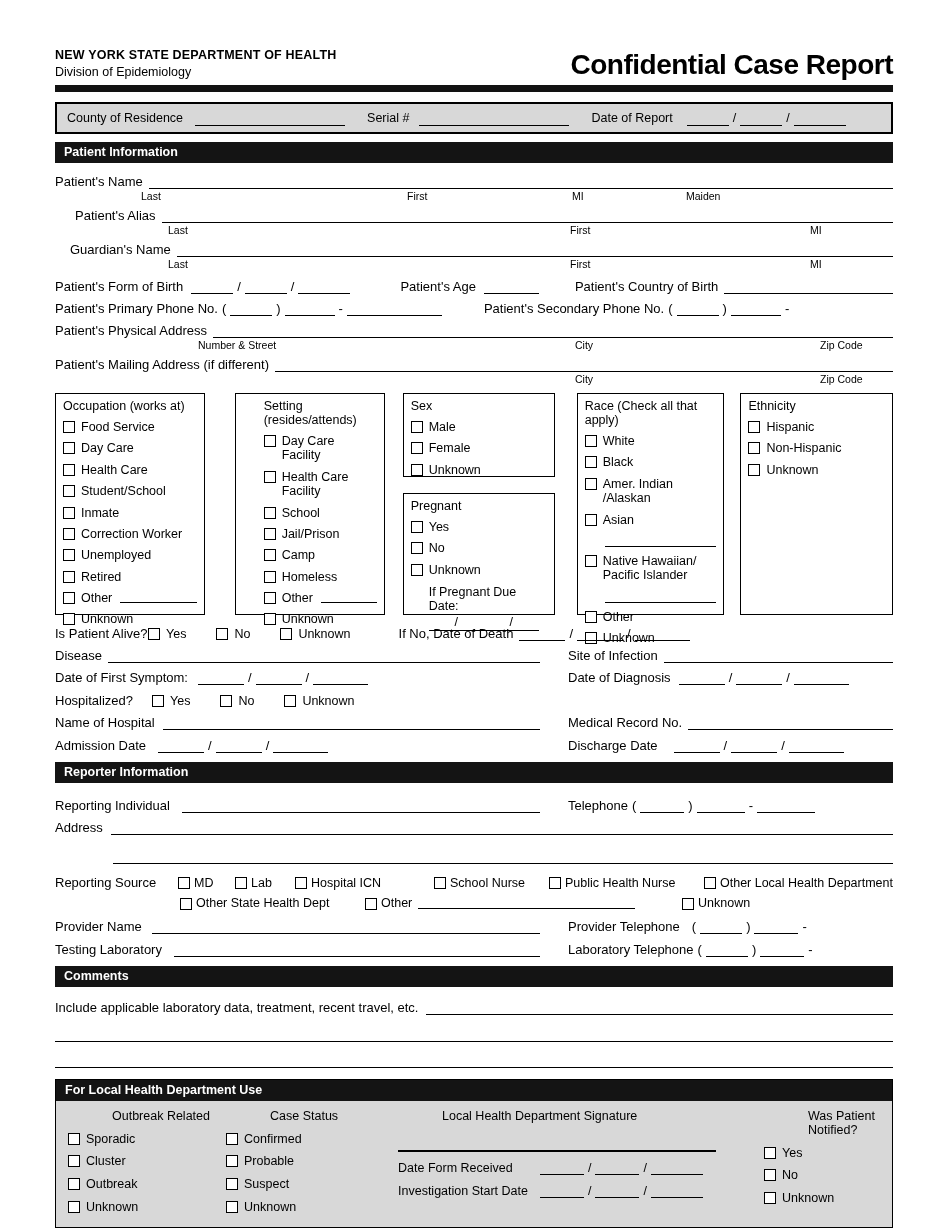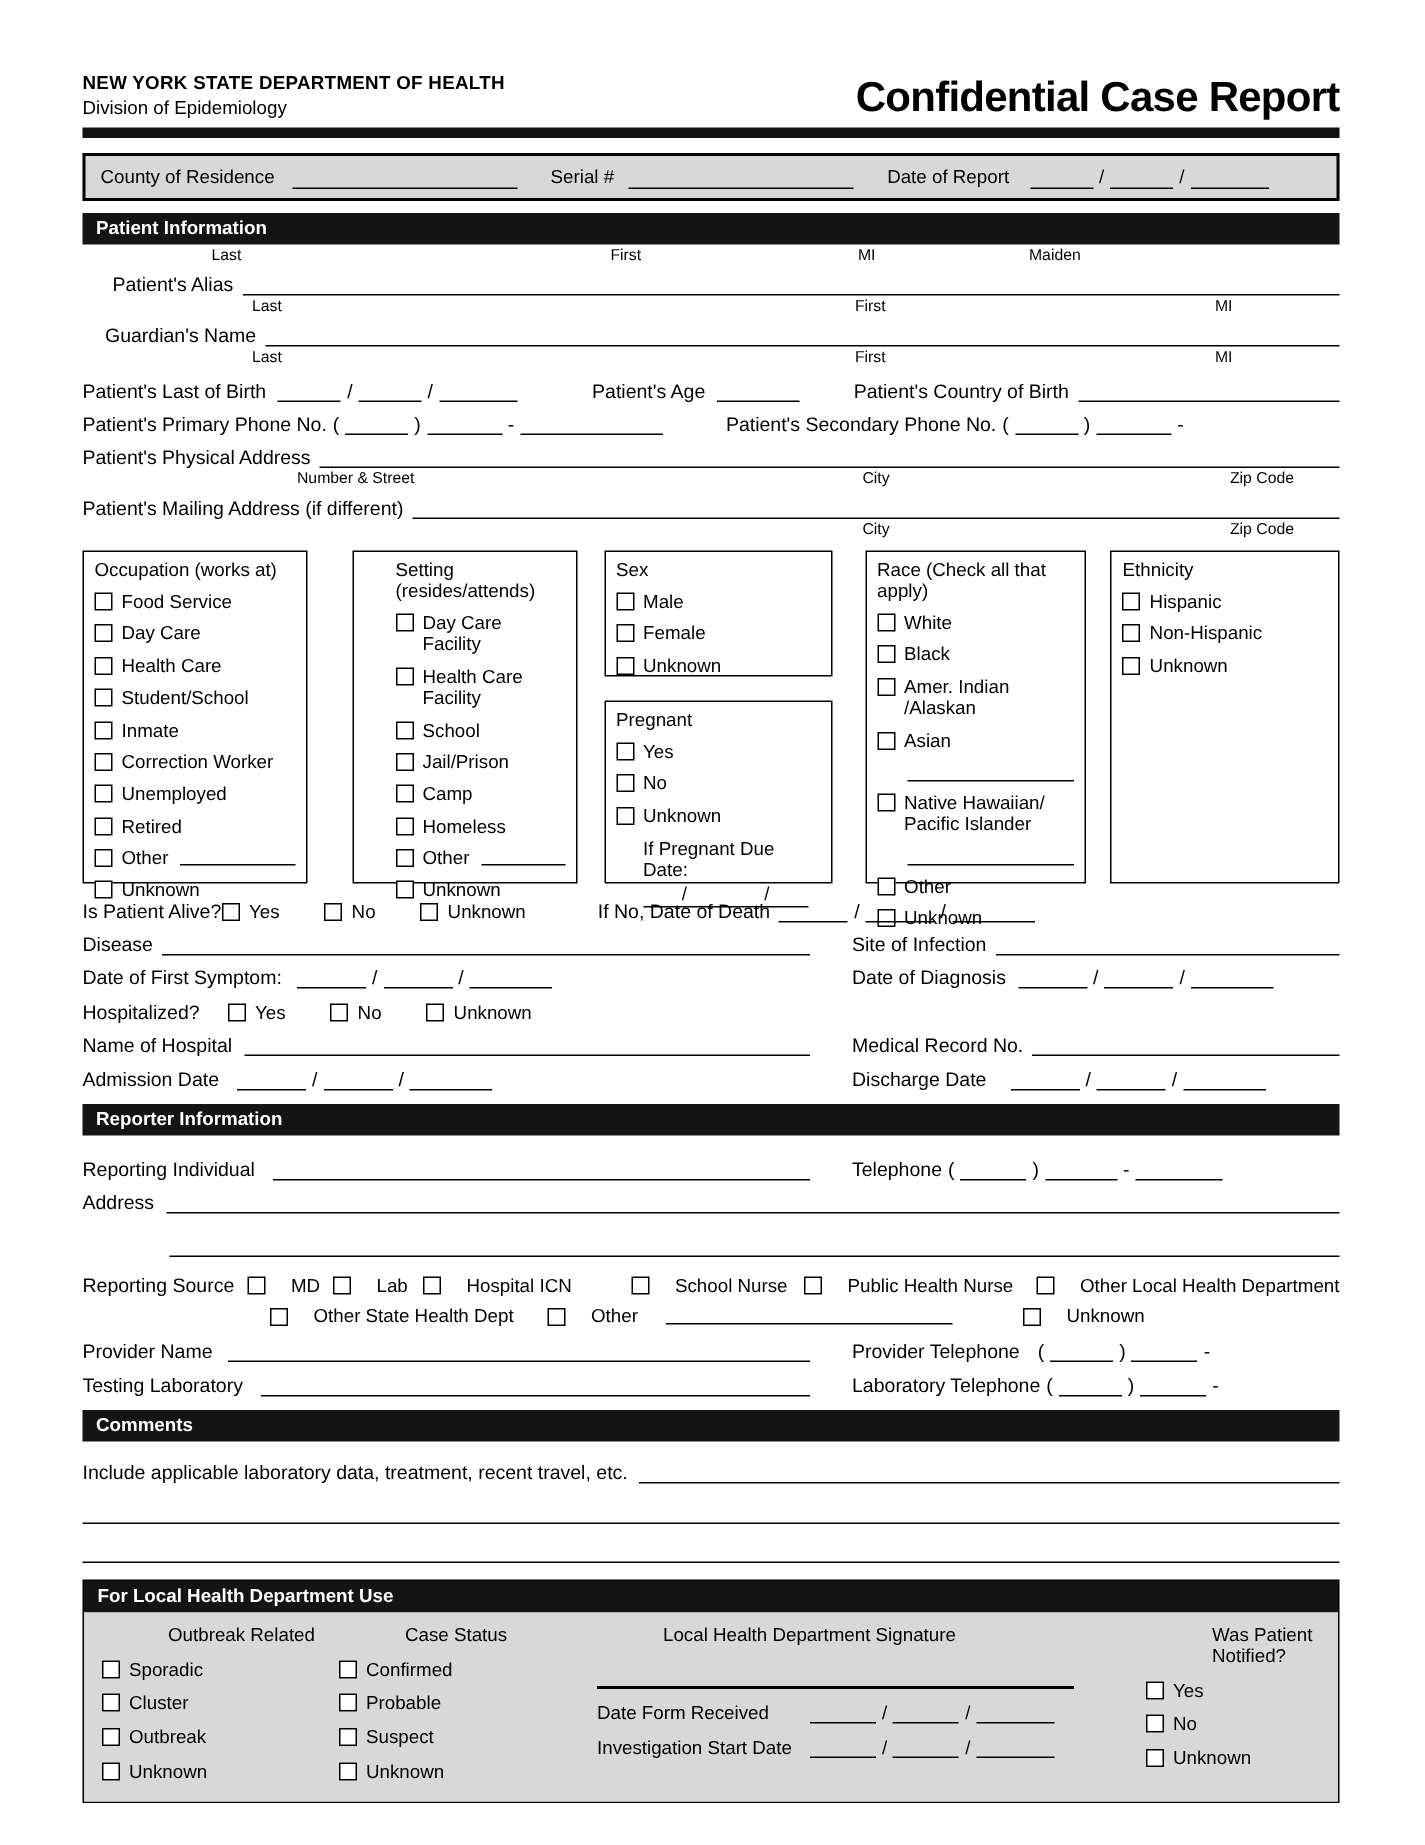--- a/index.html
+++ b/index.html
@@ -24,21 +24,21 @@
   .ln { border-bottom:1.3px solid #000; height:15px; }
   .fl1 { flex:1; }
   .ds { border-bottom:1.3px solid #000; height:15px; flex:none; }
   .sl { padding:0 4px; }
   .subrow { position:relative; height:13px; font-size:10.5px; }
   .subrow span { position:absolute; top:1px; white-space:nowrap; }
   .half-l { width:485px; display:flex; align-items:flex-end; }
   .half-r { width:325px; margin-left:28px; display:flex; align-items:flex-end; }
   .cb { width:12px; height:12px; border:1.5px solid #000; background:#fff; flex:none; display:inline-block; margin-top:1px; }
   .opt { display:flex; align-items:flex-start; gap:6px; margin-top:7px; font-size:12.5px; line-height:1.15; }
-  .iopt { display:inline-flex; align-items:center; gap:17px; font-size:12.5px; flex:none; }
+  .iopt { display:inline-flex; align-items:center; gap:4px; font-size:12.5px; flex:none; }
   .inline-opts { display:flex; gap:30px; align-items:center; }
   .inline-opts .opt { margin-top:0; align-items:center; }
   .oline { flex:1; border-bottom:1.2px solid #000; height:12px; margin-left:2px; }
   .groups { display:flex; margin-top:8px; align-items:flex-start; }
   .gbox { border:1.3px solid #000; padding:5px 7px 0; height:222px; }
   .gtitle { font-size:12.5px; }
   .col3 { display:flex; flex-direction:column; justify-content:space-between; height:222px; }
   .rline { border-bottom:1.2px solid #000; margin:15px 0 0 20px; height:5px; }
   .duelbl { font-size:12.5px; margin:8px 0 0 18px; }
   .dueline { display:flex; justify-content:space-around; border-bottom:1.2px solid #000;
@@ -72,20 +72,24 @@
     <span class="lbl" style="margin-left:22px;">Date of Report</span>
     <span class="ds" style="width:42px; margin-left:14px;"></span>
     <span class="sl">/</span>
     <span class="ds" style="width:42px;"></span>
     <span class="sl">/</span>
     <span class="ds" style="width:52px;"></span>
   </div>
 
   <div class="bar" style="margin-top:8px;">Patient Information</div>
 
+  <div class="frow" style="margin-top:11px;">
+    <span class="lbl">Patient's Name</span>
+    <span class="ln fl1" style="margin-left:6px;"></span>
+  </div>
   <div class="subrow">
     <span style="left:86px;">Last</span>
     <span style="left:352px;">First</span>
     <span style="left:517px;">MI</span>
     <span style="left:590px;padding-left:41px;">Maiden</span>
   </div>
 
   <div class="frow" style="margin-top:6px;">
     <span class="lbl" style="margin-left:20px;">Patient's Alias</span>
     <span class="ln fl1" style="margin-left:6px;"></span>
@@ -100,21 +104,21 @@
     <span class="lbl" style="margin-left:15px;">Guardian's Name</span>
     <span class="ln fl1" style="margin-left:6px;"></span>
   </div>
   <div class="subrow">
     <span style="left:113px;">Last</span>
     <span style="left:515px;">First</span>
     <span style="left:755px;">MI</span>
   </div>
 
   <div class="frow" style="margin-top:9px;">
-    <span class="lbl">Patient's Last of Birth</span>
+    <span class="lbl">Patient's Form of Birth</span>
     <span class="ds" style="width:42px; margin-left:8px;"></span>
     <span class="sl">/</span>
     <span class="ds" style="width:42px;"></span>
     <span class="sl">/</span>
     <span class="ds" style="width:52px;"></span>
     <span class="lbl" style="margin-left:50px;">Patient's Age</span>
     <span class="ds" style="width:55px; margin-left:8px;"></span>
     <span class="lbl" style="margin-left:36px;">Patient's Country of Birth</span>
     <span class="ln fl1" style="margin-left:6px;"></span>
   </div>

